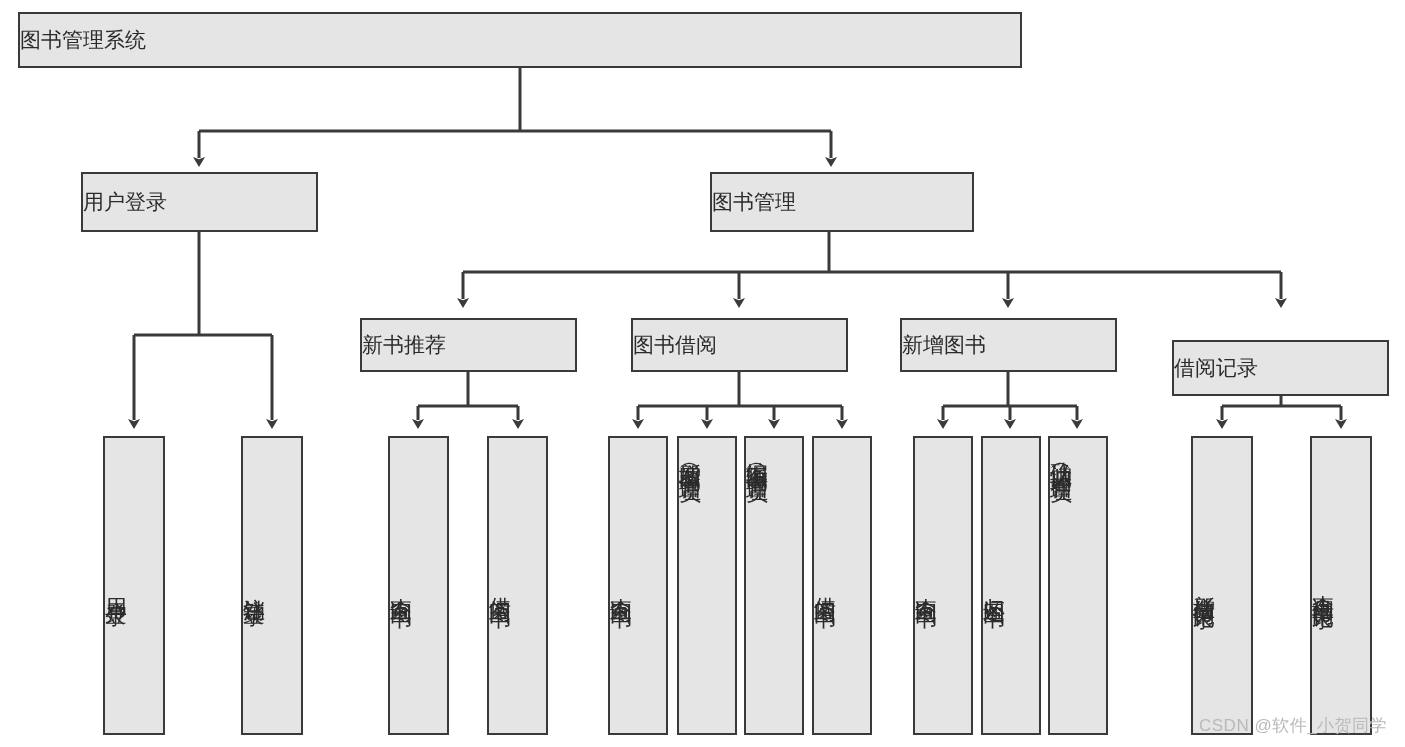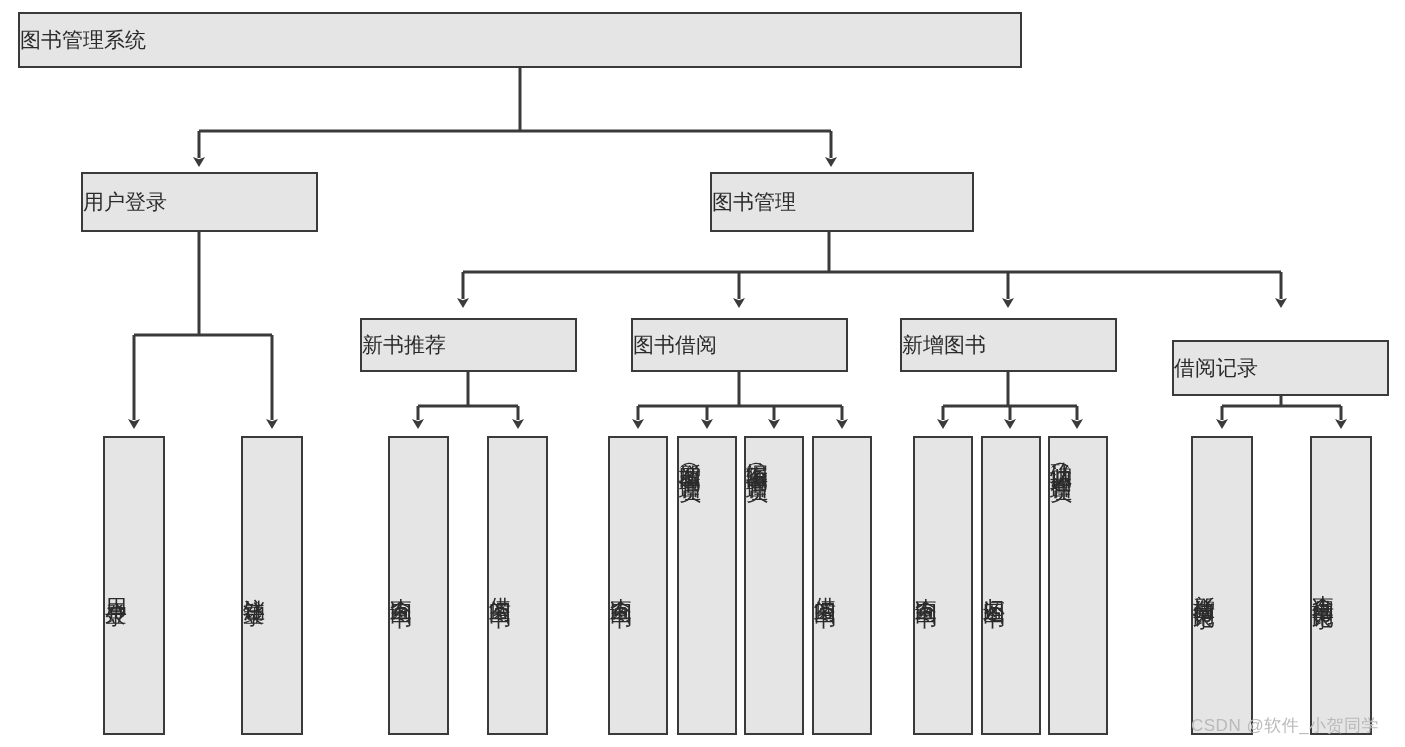--- a/index.html
+++ b/index.html
@@ -183,15 +183,15 @@
     <span class="node-label">确认归还（管理员）</span>
   </div>
 
   <div class="node v-node center-text" style="left:1191px; top:436px; width:62px; height:299px;">
     <span class="node-label">新增借阅记录</span>
   </div>
   <div class="node v-node center-text" style="left:1310px; top:436px; width:62px; height:299px;">
     <span class="node-label">查询借阅记录</span>
   </div>
 
-  <div class="watermark" style="left:1191px; top:714px;">CSDN @软件_小贺同学</div>
+  <div class="watermark" style="left:1191px; top:714px;padding-left:8px;">CSDN @软件_小贺同学</div>
 
 </div>
 
 </body></html>

